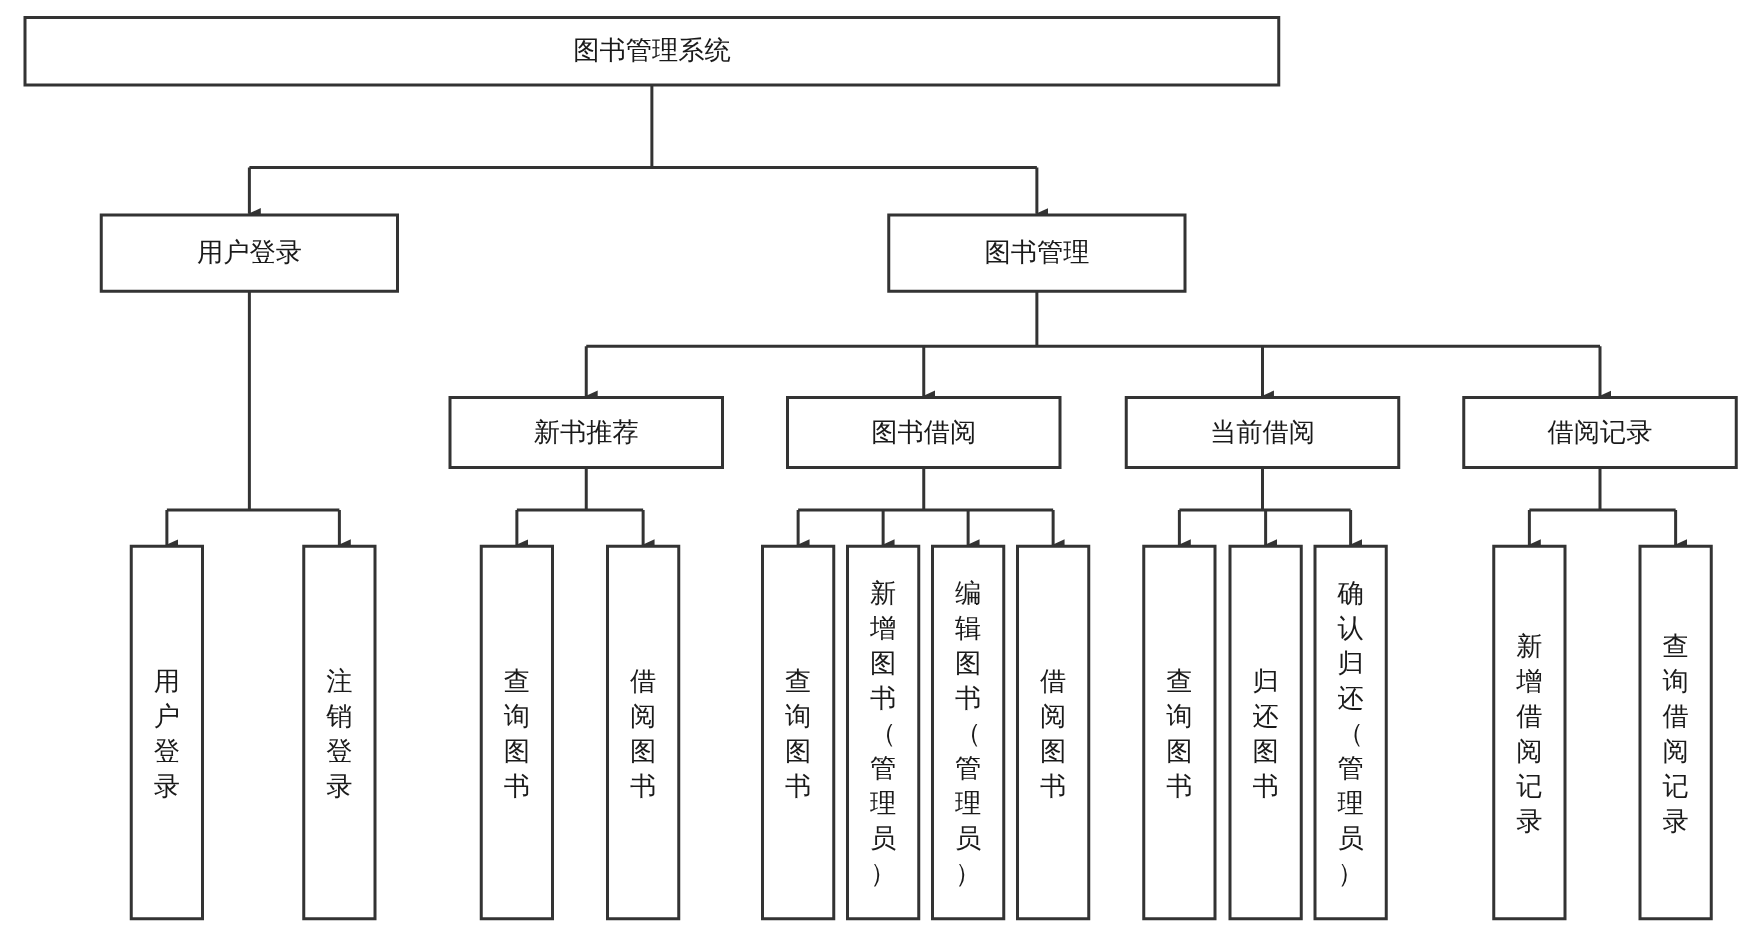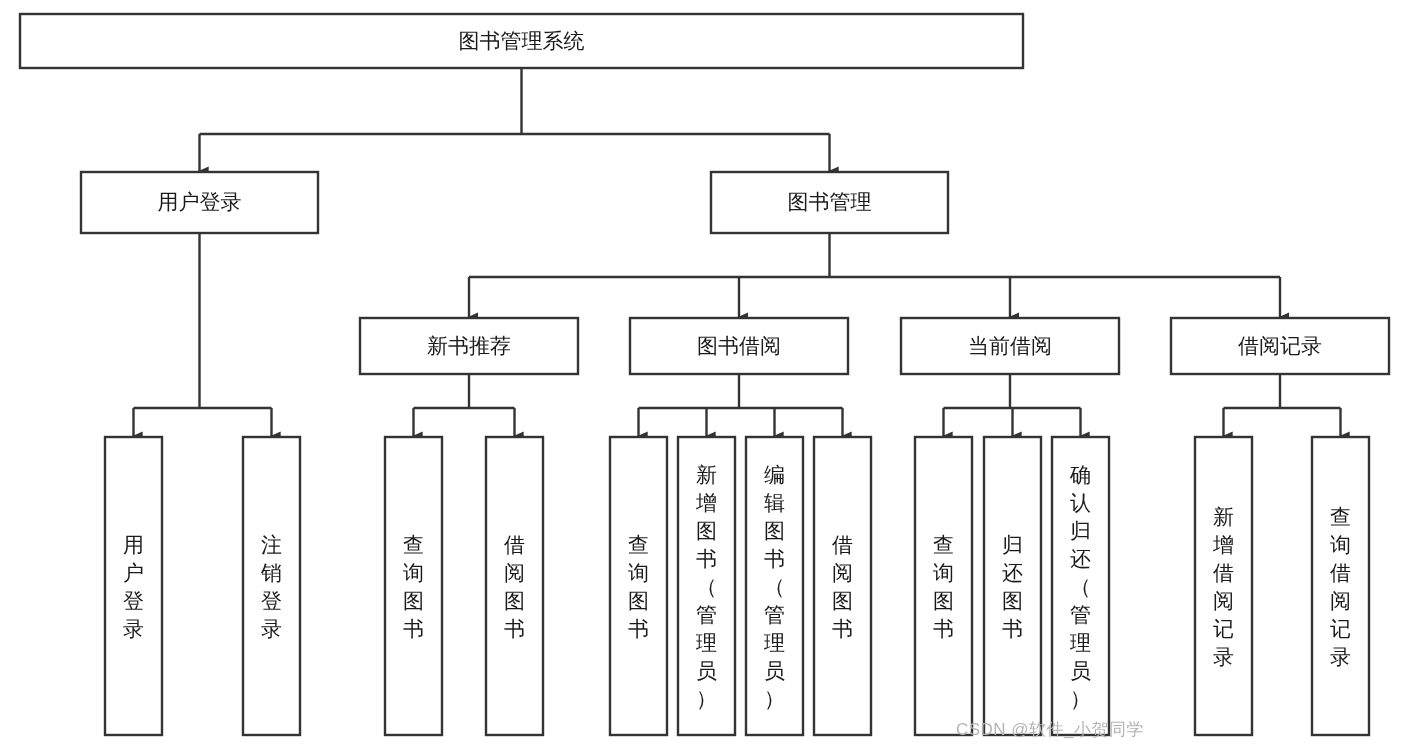--- a/index.html
+++ b/index.html
@@ -202,14 +202,13 @@
           <rect x="1195" y="437" width="57" height="298" class="node-box"></rect>
           <text x="1223.5" class="node-label-v"><tspan x="1223.5" y="523.84">新</tspan><tspan x="1223.5" y="551.84">增</tspan><tspan x="1223.5" y="579.84">借</tspan><tspan x="1223.5" y="607.84">阅</tspan><tspan x="1223.5" y="635.84">记</tspan><tspan x="1223.5" y="663.84">录</tspan></text>
         </g>
         <g>
           <rect x="1312" y="437" width="57" height="298" class="node-box"></rect>
           <text x="1340.5" class="node-label-v"><tspan x="1340.5" y="523.84">查</tspan><tspan x="1340.5" y="551.84">询</tspan><tspan x="1340.5" y="579.84">借</tspan><tspan x="1340.5" y="607.84">阅</tspan><tspan x="1340.5" y="635.84">记</tspan><tspan x="1340.5" y="663.84">录</tspan></text>
         </g>
       </g>
   </svg>
 
-  <div class="watermark-text">CSDN @软件_小贺同学</div>
 </div>
 
 </body></html>

